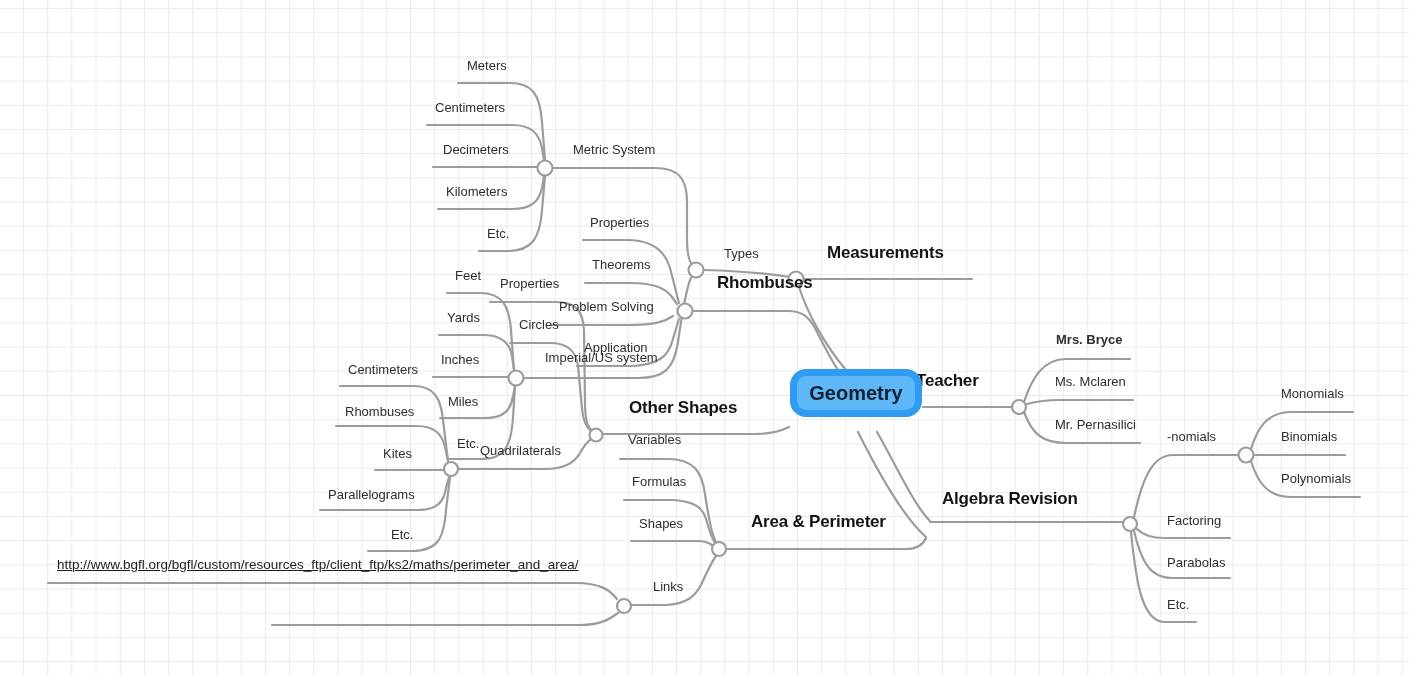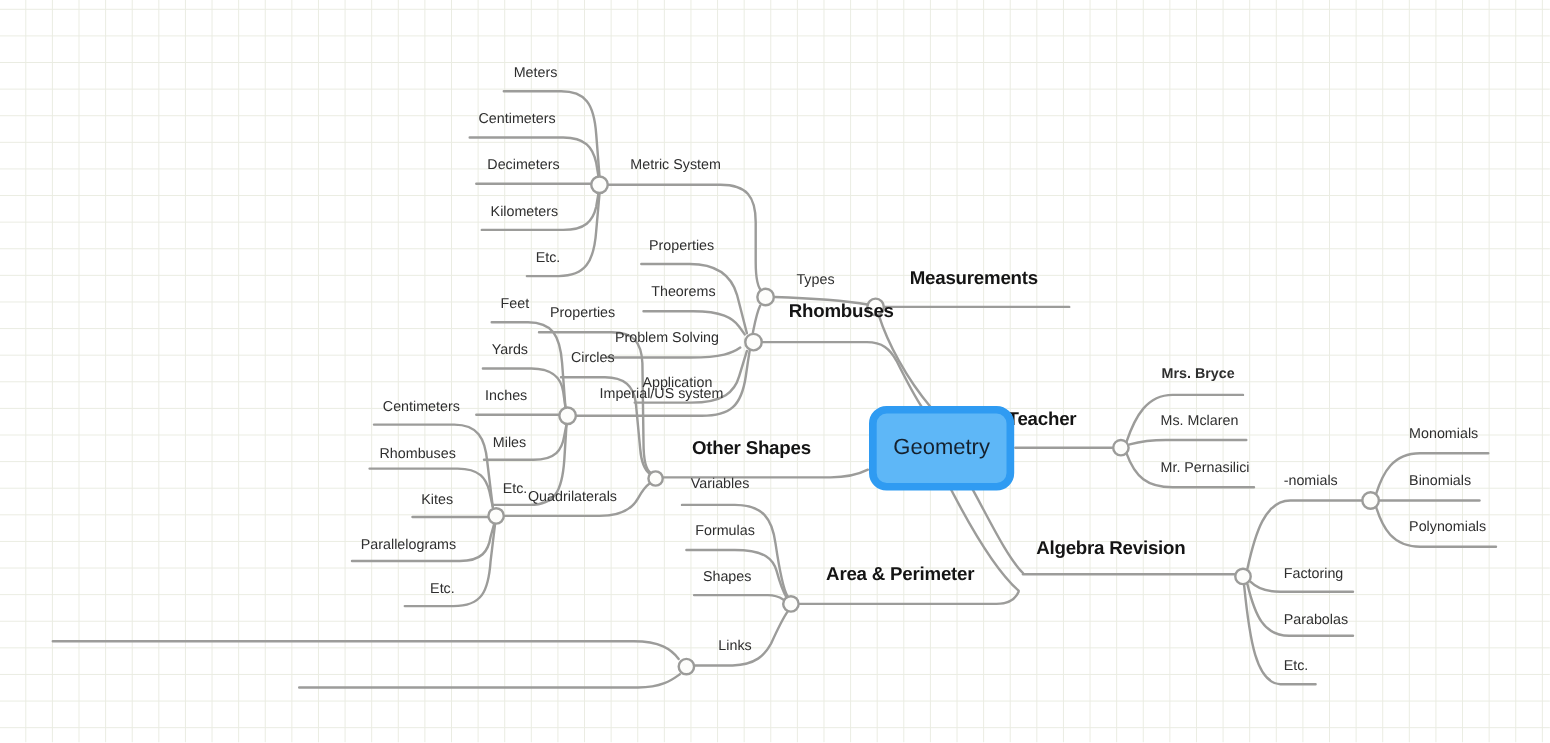--- a/index.html
+++ b/index.html
@@ -17,24 +17,24 @@
   svg.wires path{stroke:#9c9c9a;stroke-width:2.2;fill:none;stroke-linecap:round;}
   svg.wires circle{fill:#fdfdfb;stroke:#9c9c9a;stroke-width:2.2;}
   .lbl{
     position:absolute;z-index:2;white-space:nowrap;
     font-size:13px;line-height:15px;color:#2e2e2e;cursor:default;
   }
   .topic{font-weight:700;font-size:17px;line-height:19px;color:#141414;letter-spacing:-0.2px;text-align:right;}
   .boldital{font-weight:700;}
   .urllink{text-decoration:underline;font-size:13.5px;color:#1d1d1d;}
   #root-node{
-    position:absolute;z-index:3;left:790px;top:369px;width:132px;height:77px;
+    position:absolute;z-index:3;left:790px;top:369px;width:132px;height:48px;
     border-radius:16px;box-sizing:border-box;
     display:flex;align-items:center;justify-content:center;
-    font-weight:400;font-size:20px;color:#15212e;
+    font-weight:700;font-size:20px;color:#15212e;
   }
 </style>
 </head>
 <body>
 
 <div id="canvas">
 
   <svg class="wires" width="1409" height="675" viewBox="0 0 1409 675">
 
     <path d="M458 83 H510 C532 83 540 94 542 122 L545 160"></path>
@@ -150,20 +150,21 @@
   <div class="lbl" style="left:345px;top:404px">Rhombuses</div>
   <div class="lbl" style="left:383px;top:446px">Kites</div>
   <div class="lbl" style="left:328px;top:487px">Parallelograms</div>
   <div class="lbl" style="left:391px;top:527px">Etc.</div>
 
   <div class="lbl topic" style="left:751px;top:512px">Area &amp; Perimeter</div>
   <div class="lbl" style="left:628px;top:432px">Variables</div>
   <div class="lbl" style="left:632px;top:474px">Formulas</div>
   <div class="lbl" style="left:639px;top:516px">Shapes</div>
   <div class="lbl" style="left:653px;top:579px">Links</div>
+  <div class="lbl urllink" style="left:57px;top:557px">http://www.bgfl.org/bgfl/custom/resources_ftp/client_ftp/ks2/maths/perimeter_and_area/</div>
 
   <div class="lbl topic" style="left:942px;top:489px">Algebra Revision</div>
   <div class="lbl" style="left:1167px;top:429px">-nomials</div>
   <div class="lbl" style="left:1281px;top:386px">Monomials</div>
   <div class="lbl" style="left:1281px;top:429px">Binomials</div>
   <div class="lbl" style="left:1281px;top:471px">Polynomials</div>
   <div class="lbl" style="left:1167px;top:513px">Factoring</div>
   <div class="lbl" style="left:1167px;top:555px">Parabolas</div>
   <div class="lbl" style="left:1167px;top:597px">Etc.</div>
 

